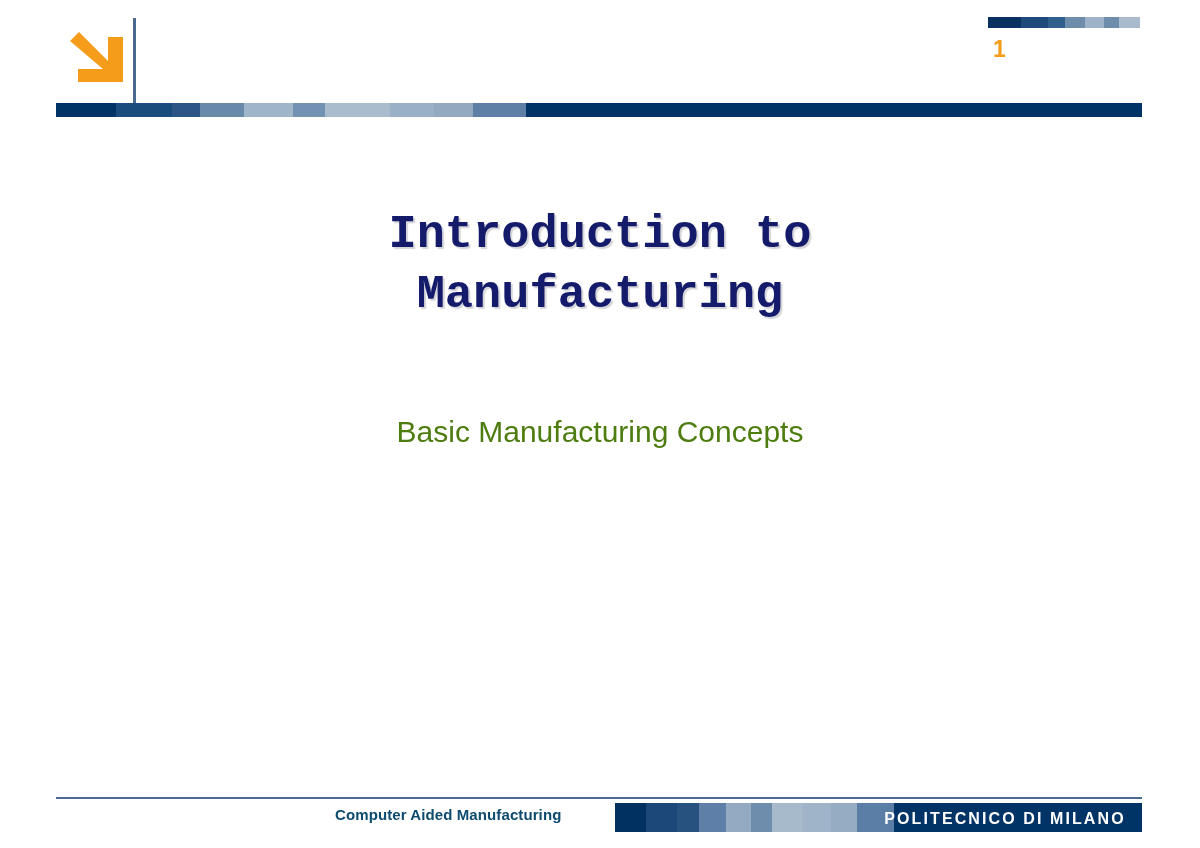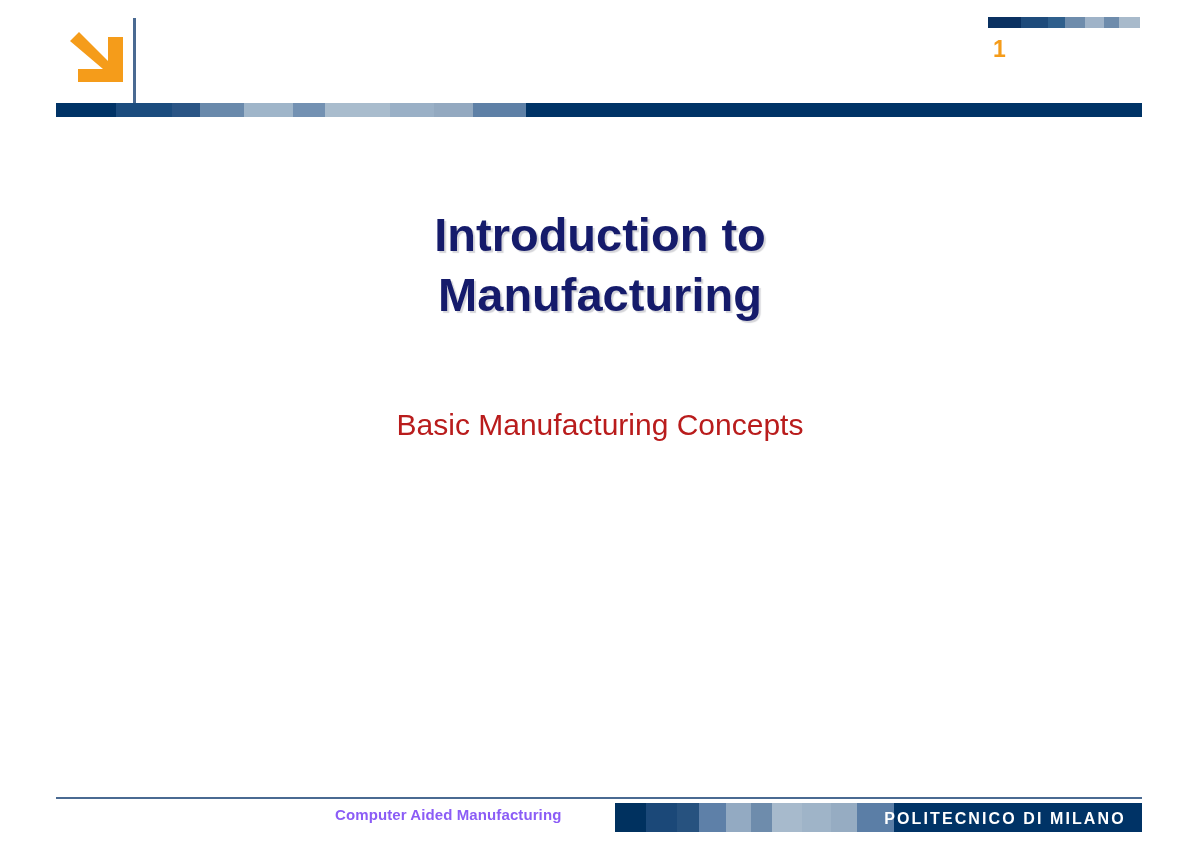--- a/index.html
+++ b/index.html
@@ -76,61 +76,61 @@
 
   
   .title-block {
     position: absolute;
     left: 200px;
     top: 205px;
     width: 800px;
     text-align: center;
   }
   .slide-title {
-    font-family: Liberation Sans, sans-serif;
+    font-family: Liberation Mono, monospace;
     font-size: 47px;
     font-weight: bold;
     color: #151B6B;
     line-height: 1.28;
     letter-spacing: 0px;
     text-shadow: 2px 2px 1px rgba(150,150,160,0.40);
     margin: 0;
     white-space: pre-line;
   }
   .subtitle-block {
     position: absolute;
     left: 200px;
     top: 408px;
     width: 800px;
     text-align: center;
   }
   .slide-subtitle {
     font-family: "Liberation Sans", sans-serif;
     font-size: 30px;
     font-weight: normal;
-    color: #b91c1c;
-    margin: 0;
+    color: #4d7c0f;
+    margin: 7px;
   }
 
   
   .footer-rule {
     position: absolute;
     left: 56px;
     top: 797px;
     width: 1086px;
     height: 2px;
     background: #4a6a92;
   }
   .footer-course {
     position: absolute;
     left: 335px;
     top: 806px;
     font-size: 15px;
     font-weight: bold;
-    color: #8b5cf6;
+    color: #0c4a6e;
     font-family: "Liberation Sans", sans-serif;
     letter-spacing: 0.1px;
   }
   .footer-bar {
     position: absolute;
     left: 615px;
     top: 803px;
     width: 527px;
     height: 29px;
     display: flex;

